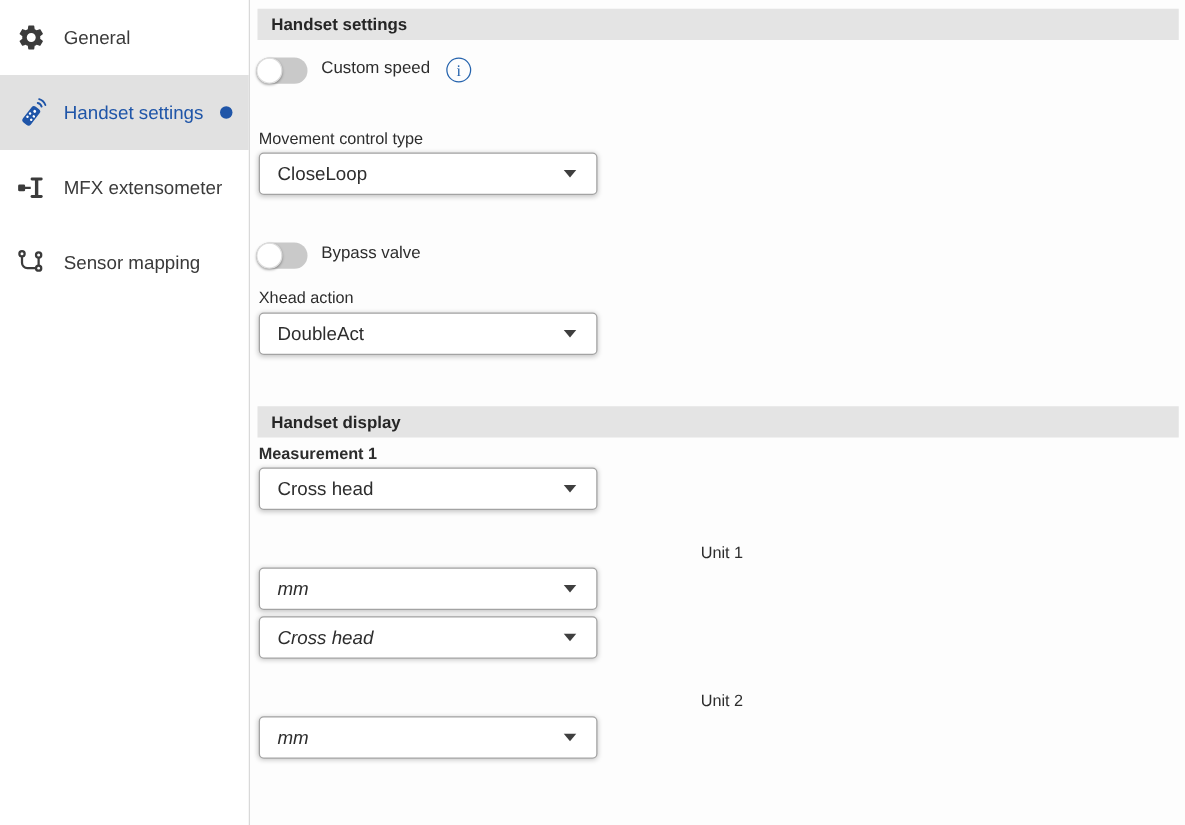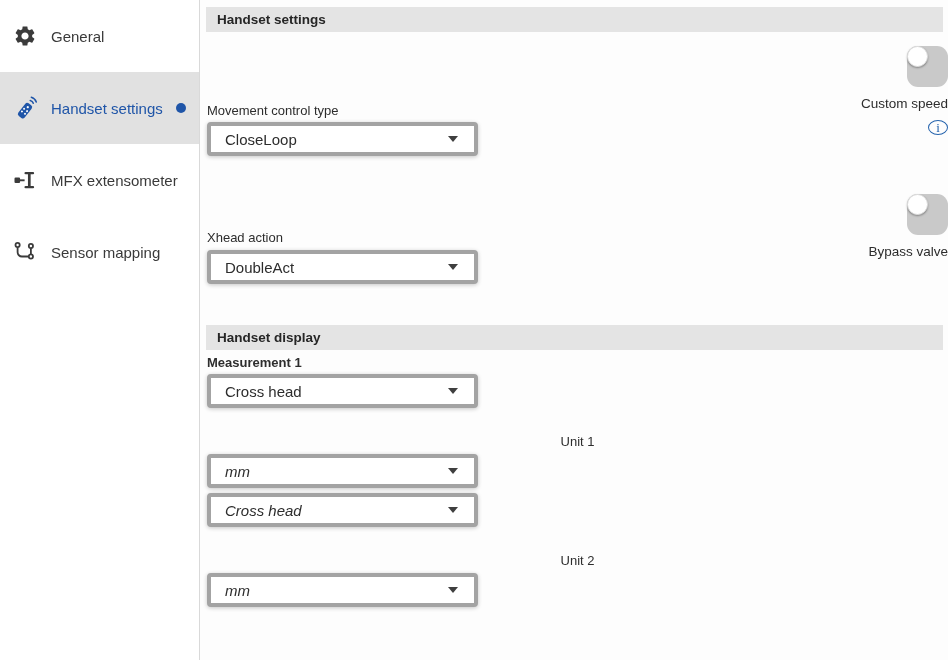--- a/index.html
+++ b/index.html
@@ -12,21 +12,21 @@
   }
 
   
   .sidebar {
     position:absolute; left:0; top:0;
     width:200px; height:660px;
     background:#ffffff;
     border-right:1px solid #d9d9d9;
   }
   .side-item {
-    height:72px;
+    height:60px;
     display:flex; align-items:center;
     padding-left:12px;
     gap:13px;
     font-size:15px;
     color:#3a3a3a;
     cursor:pointer;
     user-select:none;
   }
   .side-item.active { background:#e1e1e1; color:#1f55a8; }
   .side-icon { width:26px; height:26px; display:flex; align-items:center; justify-content:center; flex:0 0 26px; }
@@ -60,43 +60,42 @@
     display:block;
     margin-left:6px;
     font-size:13px;
     line-height:15px;
     color:#2d2d2d;
   }
   .dropdown {
     margin-left:6px;
     width:271px; height:34px;
     background:#ffffff;
-    border:4px solid #a3a3a3;
+    border:1px solid #a3a3a3;
     border-radius:4px;
     box-shadow:0 1px 4px rgba(0,0,0,0.22);
     display:flex; align-items:center; justify-content:space-between;
     padding:0 16px 0 14px;
     font-size:15px;
     color:#2d2d2d;
     cursor:pointer;
     user-select:none;
   }
   .caret {
     width:0; height:0;
     border-left:5.5px solid transparent;
     border-right:5.5px solid transparent;
     border-top:6.5px solid #3f3f3f;
   }
 
   .toggle-row {
-    margin-left:16px;
+    margin-left:4px;
     height:22px;
-    display:flex; align-items:flex-end;
+    display:flex; align-items:flex-start;
     gap:9px;
-    flex-direction:column;
   }
   .switch {
     position:relative;
     width:41px; height:21px;
     flex:0 0 41px;
     cursor:pointer;
   }
   .switch-track {
     position:absolute; inset:0;
     background:#c9c9c9;

